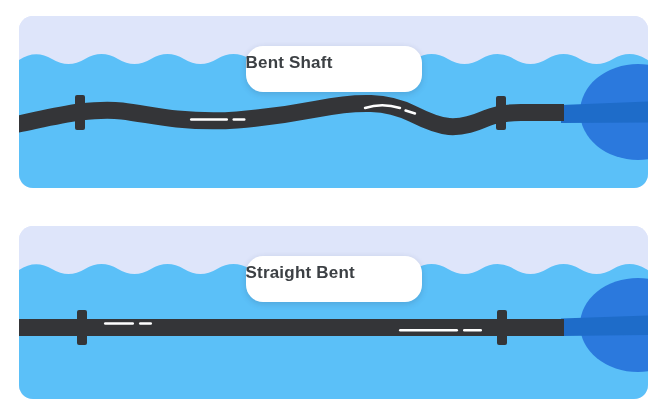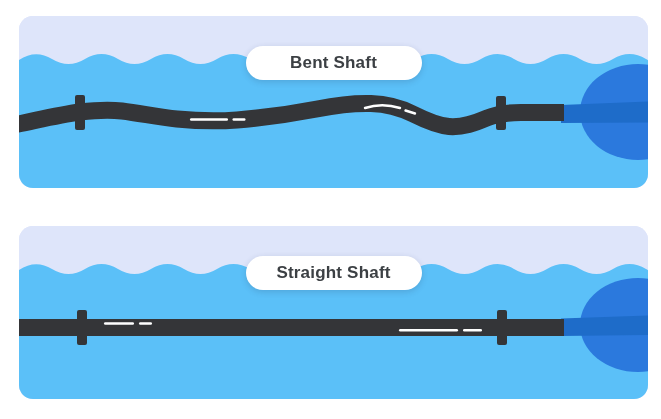--- a/index.html
+++ b/index.html
@@ -19,23 +19,23 @@
   .water{fill:var(--water);}
   .shaft-stroke{fill:none;stroke:var(--shaft);stroke-width:17;}
   .shaft-fill{fill:var(--shaft);}
   .ring{fill:var(--shaft);}
   .hl{fill:var(--highlight);}
   .hl-line{fill:none;stroke:var(--highlight);stroke-width:2.4;stroke-linecap:round;}
   .blade{fill:var(--blade);}
   .throat{fill:var(--throat);}
   .label-pill{
     position:absolute;left:50%;top:30px;transform:translateX(-50%);
-    width:176px;height:34px;background:var(--label_bg);border-radius:17px;
+    width:176px;height:46px;background:var(--label_bg);border-radius:17px;
     box-shadow:0 2px 6px rgba(40,60,100,.20);
-    font-weight:700;font-size:17px;line-height:34px;text-align:center;
+    font-weight:700;font-size:17px;line-height:34px;text-align:left;
     color:var(--label_text);letter-spacing:.2px;white-space:nowrap;
   }
 </style>
 </head>
 <body>
 
 <div class="stage">
 
   <div class="panel p1">
     <svg viewBox="0 0 629 172" preserveAspectRatio="none">
@@ -72,16 +72,16 @@
       <ellipse class="blade" cx="619" cy="99" rx="58" ry="47"></ellipse>
       <polygon class="throat" points="542,92.5 629,89.5 629,109 542,110"></polygon>
       <rect class="shaft-fill" x="-6" y="93" width="551" height="17"></rect>
       <rect class="ring" x="58" y="84" width="10" height="35" rx="2"></rect>
       <rect class="ring" x="478" y="84" width="10" height="35" rx="2"></rect>
       <rect class="hl" x="85" y="96.3" width="30" height="2.4" rx="1.2"></rect>
       <rect class="hl" x="120" y="96.3" width="13" height="2.4" rx="1.2"></rect>
       <rect class="hl" x="380" y="103" width="59" height="2.4" rx="1.2"></rect>
       <rect class="hl" x="444" y="103" width="19" height="2.4" rx="1.2"></rect>
     </svg>
-    <div class="label-pill">Straight Shaft</div>
+    <div class="label-pill">Straight Bent</div>
   </div>
 
 </div>
 
 </body></html>

